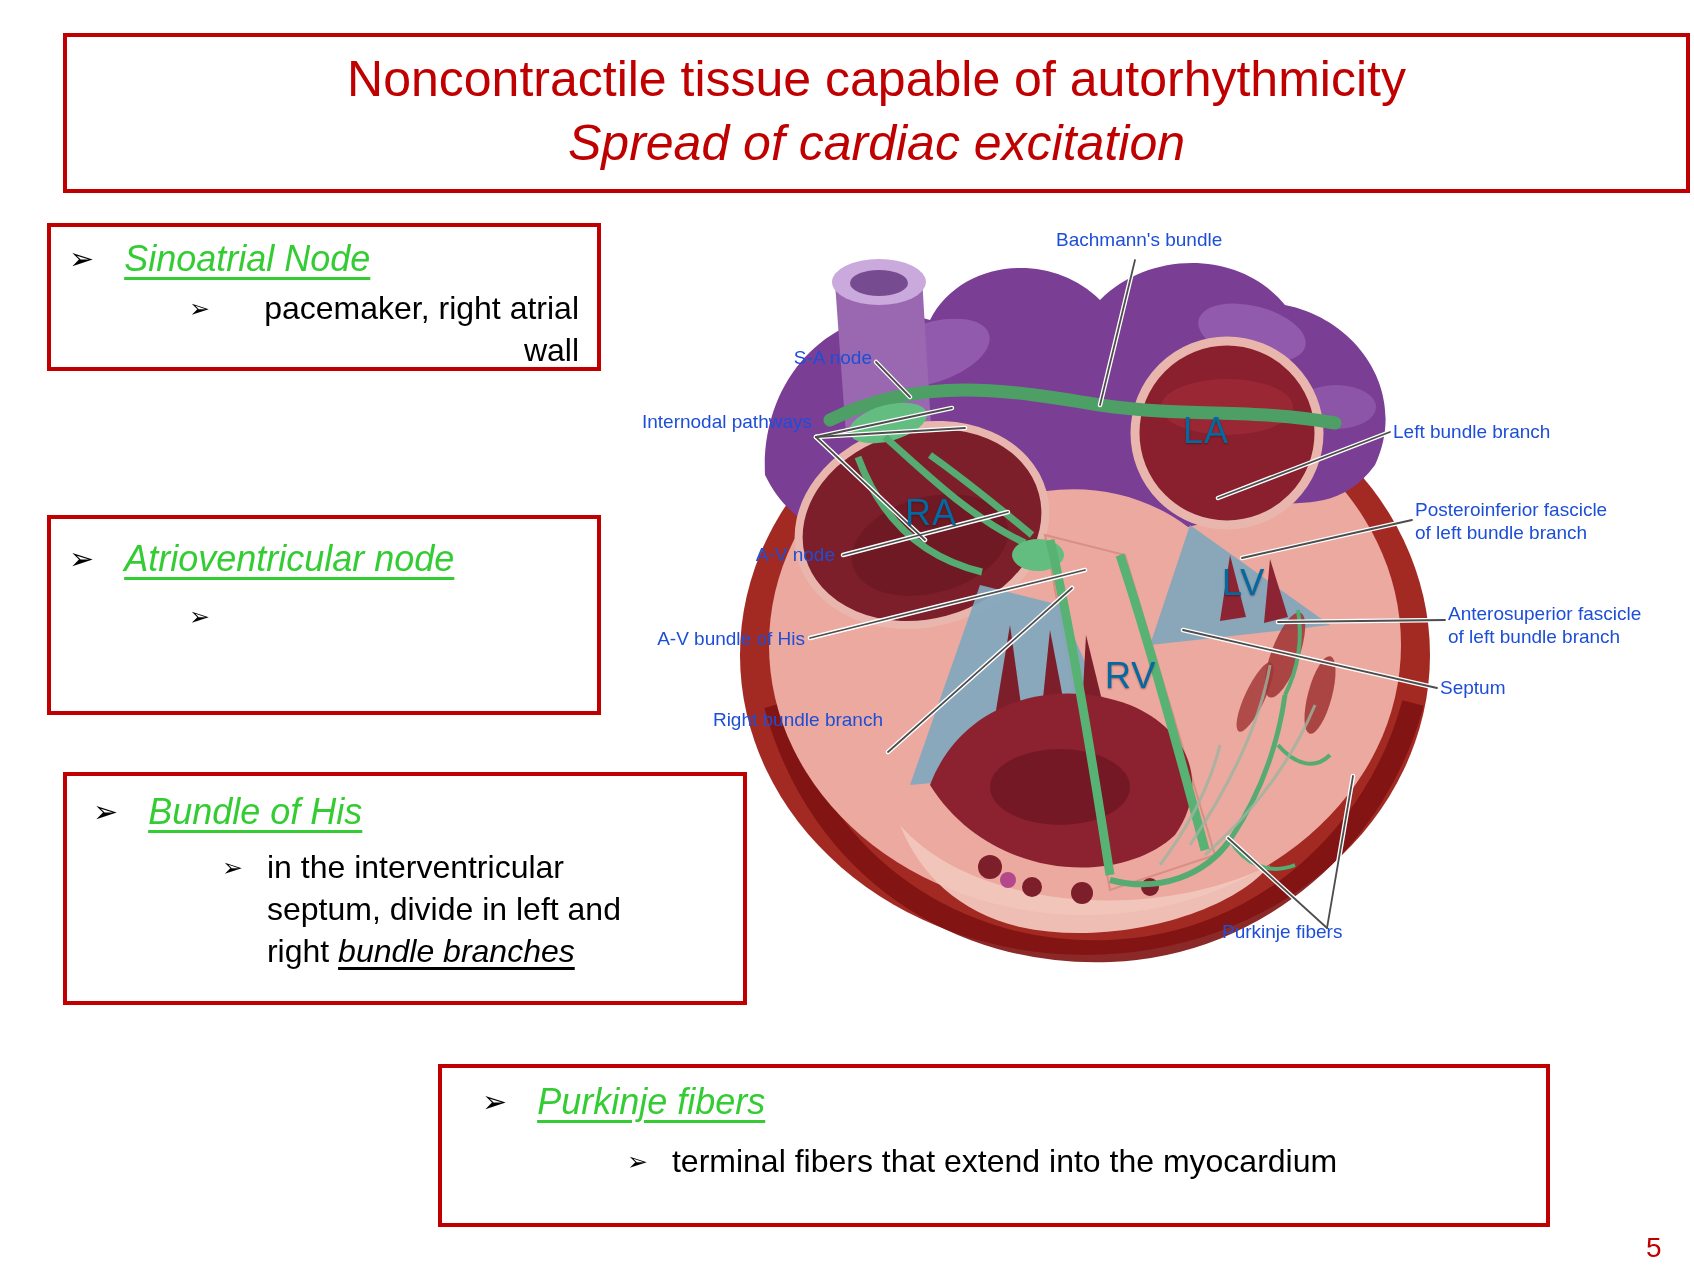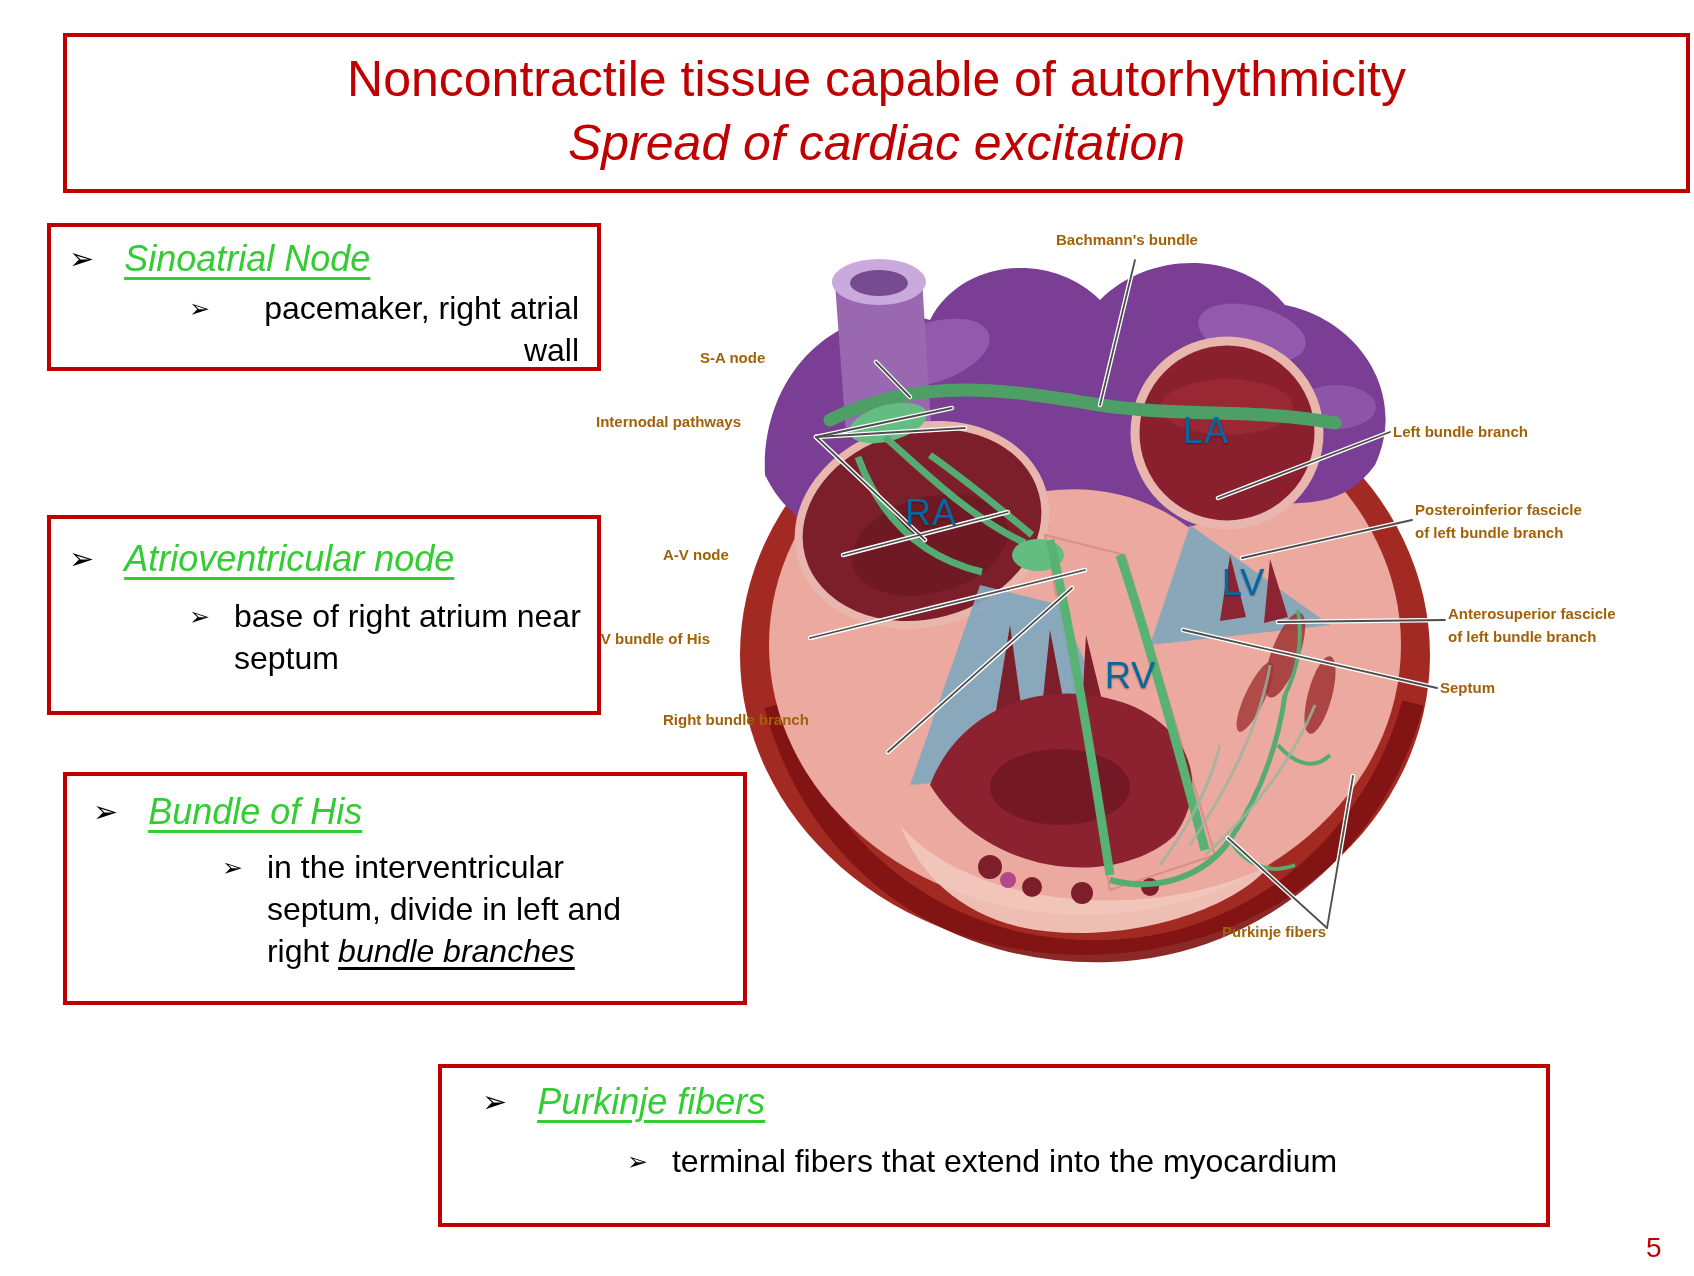--- a/index.html
+++ b/index.html
@@ -10,22 +10,22 @@
   .title-line{color:#c00000;font-size:50px;line-height:64px;}
   .title-line.it{font-style:italic;}
   .heading-row{position:absolute;display:flex;align-items:flex-start;gap:30px;}
   .sub-row{position:absolute;display:flex;align-items:flex-start;gap:24px;}
   .bullet{font-size:30px;line-height:44px;color:#000;flex:0 0 auto;}
   .sub-row .bullet{font-size:25px;line-height:42px;}
   .heading{color:#33cc33;font-style:italic;font-size:36px;line-height:44px;
            text-decoration:underline;text-underline-offset:6px;text-align:center;}
   .subtext{font-size:32px;line-height:42px;color:#000;}
   .em-ital{font-style:italic;text-decoration:underline;text-underline-offset:5px;}
-  .dlabel{position:absolute;font-size:15px;line-height:23px;color:#a16207;white-space:pre-line;font-weight:bold;}
-  .dlabel.r{text-align:left;}
+  .dlabel{position:absolute;font-size:19px;line-height:23px;color:#1d4ed8;white-space:pre-line;}
+  .dlabel.r{text-align:right;}
   .chamber{position:absolute;color:#0369a1;font-size:36px;letter-spacing:1px;
            text-shadow:0 1px 2px rgba(60,0,0,.45);}
   .pagenum{position:absolute;left:1646px;top:1232px;color:#c00000;font-size:28px;}
   svg{position:absolute;left:630px;top:225px;width:840px;height:740px;}
 </style>
 </head>
 <body>
 
 <div class="slide">
 
@@ -166,21 +166,20 @@
     </div>
   </div>
 
   <div class="rbox" style="left:47px;top:515px;width:554px;height:200px;">
     <div class="heading-row" style="left:18px;top:18px;">
       <span class="bullet">➢</span>
       <span class="heading">Atrioventricular node</span>
     </div>
     <div class="sub-row" style="left:138px;top:76px;width:410px;">
       <span class="bullet">➢</span>
-      <span class="subtext" style="width:400px;">base of right atrium near septum</span>
     </div>
   </div>
 
   <div class="rbox" style="left:63px;top:772px;width:684px;height:233px;">
     <div class="heading-row" style="left:26px;top:14px;">
       <span class="bullet">➢</span>
       <span class="heading">Bundle of His</span>
     </div>
     <div class="sub-row" style="left:155px;top:70px;width:450px;">
       <span class="bullet">➢</span>

